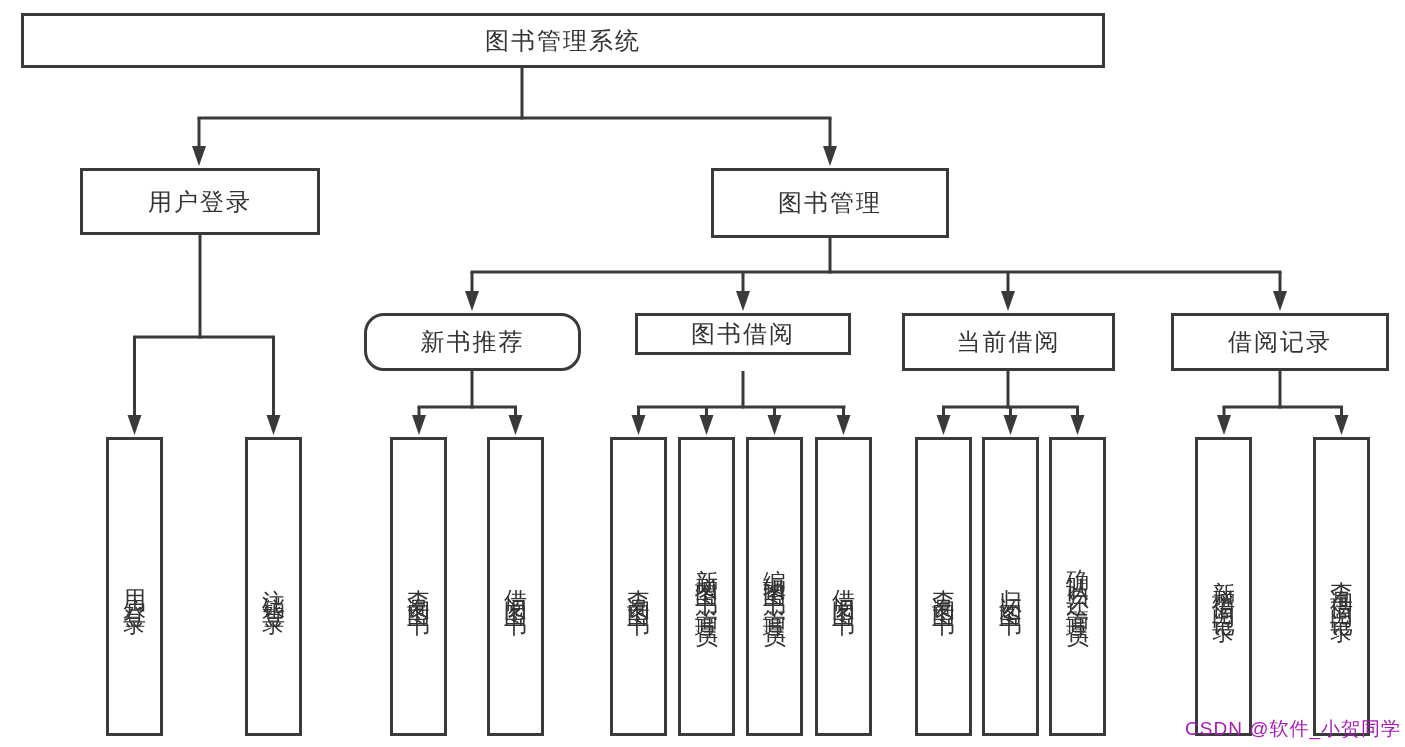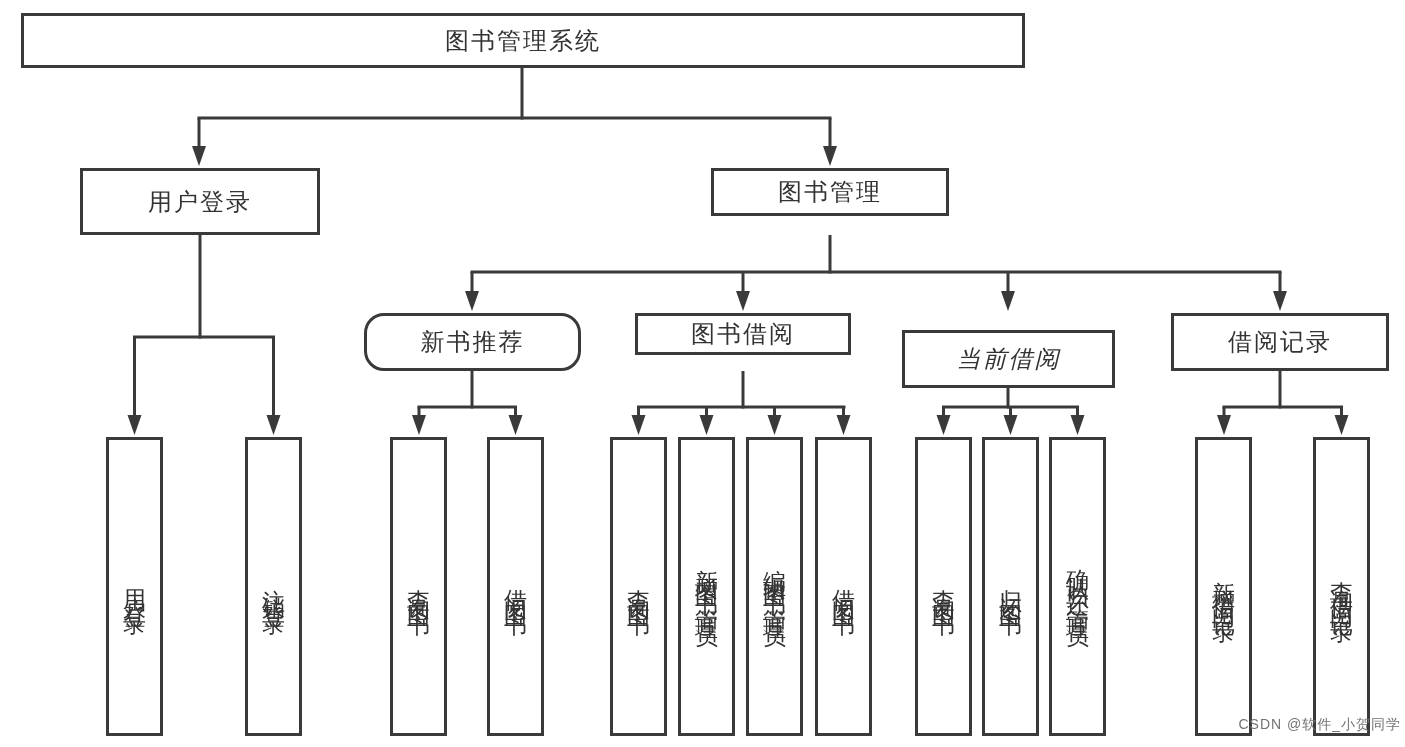--- a/index.html
+++ b/index.html
@@ -38,48 +38,48 @@
     font-size: 24px;
     letter-spacing: 2px;
     white-space: nowrap;
   }
   .node.v {
     writing-mode: vertical-rl;
     font-size: 23px;
     letter-spacing: 8px;
     line-height: 1;
   }
-  .root-box   { left: 21px;  top: 13px;  width: 1004px; height: 55px; }
+  .root-box   { left: 21px;  top: 13px;  width: 1084px; height: 55px; }
   .lvl1-a     { left: 80px;  top: 168px; width: 240px;  height: 67px; }
-  .lvl1-b     { left: 711px; top: 168px; width: 238px;  height: 48px; }
+  .lvl1-b     { left: 711px; top: 168px; width: 238px;  height: 70px; }
   .lvl2-a     { left: 364px; top: 313px; width: 217px;  height: 58px; border-radius: 20px; }
   .lvl2-b     { left: 635px; top: 313px; width: 216px;  height: 42px; }
-  .lvl2-c     { left: 902px; top: 330px; width: 213px;  height: 58px; font-style: italic; }
+  .lvl2-c     { left: 902px; top: 313px; width: 213px;  height: 58px; }
   .lvl2-d     { left: 1171px;top: 313px; width: 218px;  height: 58px; }
   .leaf       { top: 437px;  height: 299px; width: 57px; }
   .leaf-1  { left: 106px; }
   .leaf-2  { left: 245px; }
   .leaf-3  { left: 390px; }
   .leaf-4  { left: 487px; }
   .leaf-5  { left: 610px; }
   .leaf-6  { left: 678px; }
   .leaf-7  { left: 746px; }
   .leaf-8  { left: 815px; }
   .leaf-9  { left: 915px; }
   .leaf-10 { left: 982px; }
   .leaf-11 { left: 1049px; }
   .leaf-12 { left: 1195px; }
   .leaf-13 { left: 1313px; }
   .watermark {
     position: absolute;
     right: 4px;
     top: 716px;
     z-index: 3;
-    font-size: 14px;
-    color: #737373;
+    font-size: 19px;
+    color: #a21caf;
     letter-spacing: 1px;
     white-space: nowrap;
   }
 </style>
 </head>
 <body>
 
 <div class="canvas">
 
   <svg class="connectors" viewBox="0 0 1405 747" xmlns="http://www.w3.org/2000/svg">

